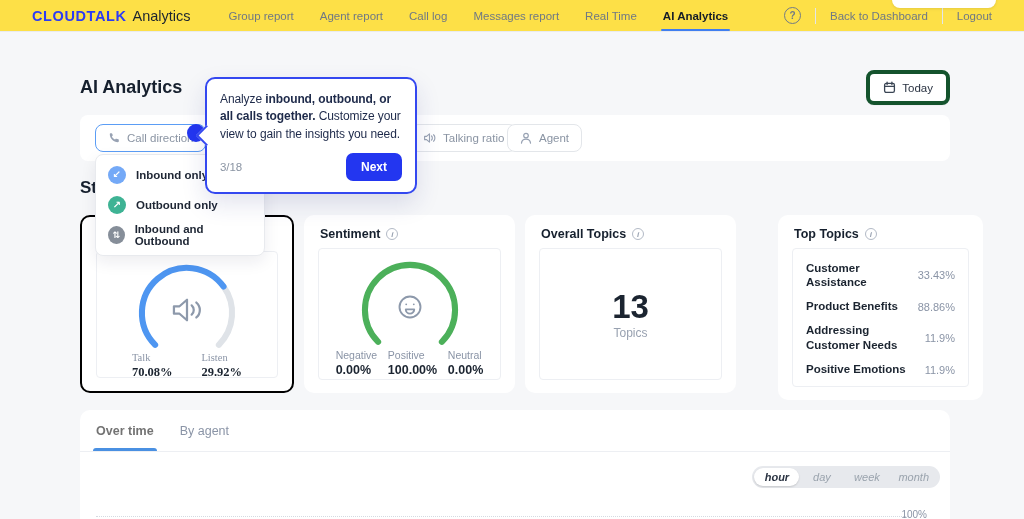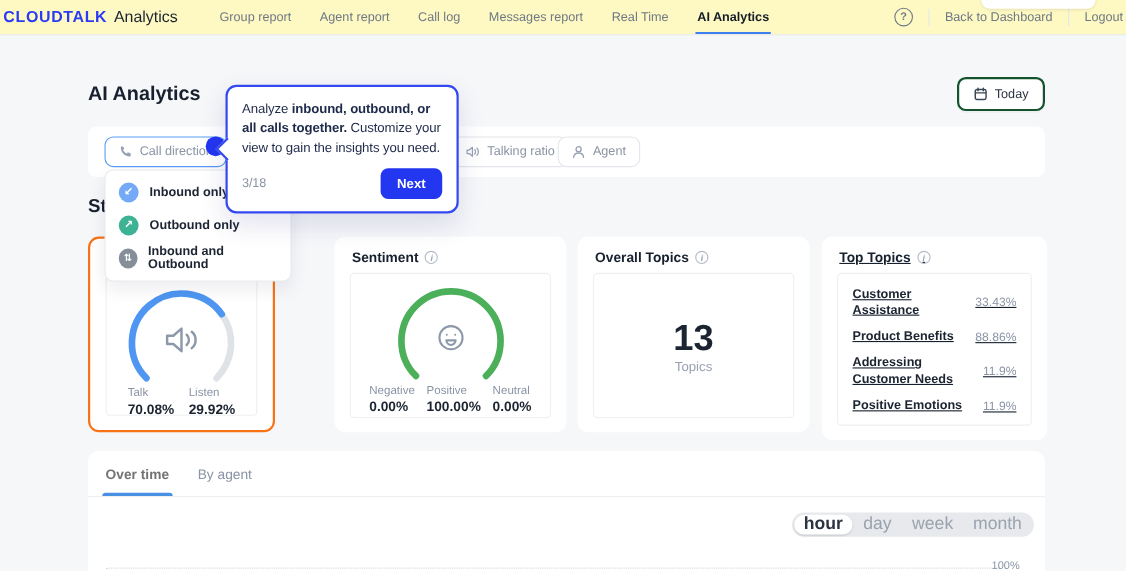--- a/index.html
+++ b/index.html
@@ -8,39 +8,39 @@
     position:relative; overflow:hidden;
     background:#f6f7f9;
     font-family:"Liberation Sans", sans-serif;
     color:#16202e;
   }
   .icon-font { font-family:"DejaVu Sans", sans-serif; }
 
   
   .topnav {
     position:absolute; top:0; left:0; right:0; height:32px;
-    background:#fef9c3; border-bottom:1px solid #e9ebef;
-    display:flex; align-items:center; padding:0 3px; z-index:50;
+    background:#fde047; border-bottom:1px solid #e9ebef;
+    display:flex; align-items:center; padding:0 32px; z-index:50;
   }
   .brand { display:flex; align-items:baseline; gap:6px; }
   .brand .logo { color:#2b3bf5; font-weight:800; font-size:14.5px; letter-spacing:.6px; }
   .brand .product { color:#1b2430; font-size:14.5px; }
   .nav-items { display:flex; gap:26px; margin-left:38px; font-size:11.5px; color:#6f7884; height:100%; align-items:center; }
   .nav-item { position:relative; height:100%; display:flex; align-items:center; cursor:pointer; }
   .nav-item.active { color:#141c28; font-weight:700; }
   .nav-item.active::after { content:""; position:absolute; left:-2px; right:-2px; bottom:0; height:2px; background:#3f7ef0; border-radius:2px; }
   .nav-right { margin-left:auto; display:flex; align-items:center; gap:14px; font-size:11.5px; color:#6f7884; }
   .help-circle { width:17px; height:17px; border:1.4px solid #717a86; border-radius:50%; display:flex; align-items:center; justify-content:center; font-size:10px; color:#717a86; font-weight:700; cursor:pointer; }
   .vdiv { width:1px; height:16px; background:#e3e6ea; }
   .corner-artifact { position:absolute; top:-9px; right:28px; width:104px; height:17px; background:#fff; border-radius:8px; box-shadow:0 1px 3px rgba(0,0,0,.10); z-index:60; }
 
   
   .page-head { position:absolute; top:70px; left:80px; width:870px; display:flex; justify-content:space-between; align-items:center; }
   .page-title { font-size:18px; font-weight:700; color:#16202e; }
-  .today-btn { display:flex; align-items:center; gap:6px; background:#fff; border:2px solid #14532d; border-radius:8px; padding:7px 13px; font-size:11.5px; color:#2a3342; cursor:pointer; box-shadow:0 1px 1px rgba(20,30,60,.03); }
+  .today-btn { display:flex; align-items:center; gap:6px; background:#fff; border:4px solid #14532d; border-radius:8px; padding:7px 13px; font-size:11.5px; color:#2a3342; cursor:pointer; box-shadow:0 1px 1px rgba(20,30,60,.03); }
 
   
   .filter-panel { position:absolute; top:115px; left:80px; width:870px; height:46px; background:#fff; border-radius:8px; z-index:2; }
   .fbtn { position:absolute; top:9px; height:28px; display:flex; align-items:center; gap:7px; border:1px solid #e3e6ea; border-radius:8px; padding:0 12px; font-size:11.5px; color:#8a94a3; background:#fff; white-space:nowrap; cursor:pointer; }
   .fbtn svg { flex:0 0 auto; }
   #btn-calldir  { left:15px;  border-color:#5b9df5; }
   #btn-sentiment{ left:230px; }
   #btn-talking  { left:330px; }
   #btn-agent    { left:427px; }
 
@@ -73,24 +73,24 @@
   .opt-ico { width:18px; height:18px; border-radius:50%; display:flex; align-items:center; justify-content:center; color:#fff; font-size:10px; line-height:1; }
   .opt-ico.inbound  { background:#74a9f7; }
   .opt-ico.outbound { background:#3eb394; }
   .opt-ico.both     { background:#868e99; font-size:9px; }
 
   .section-heading { position:absolute; left:80px; top:178px; font-size:17px; font-weight:700; color:#16202e; z-index:1; }
 
   
   .cards { position:absolute; top:215px; left:80px; width:870px; z-index:3; }
   .card { position:absolute; top:0; background:#fff; border-radius:10px; display:flex; flex-direction:column; }
-  #card-talking  { left:0;    width:170px; height:178px; border:2px solid #f97316; }
+  #card-talking  { left:0;    width:214px; height:178px; border:2px solid #000000;font-family:Liberation Serif, serif; }
   #card-sentiment{ left:224px; width:211px; height:178px; }
   #card-topics   { left:445px; width:211px; height:178px; }
-  #card-toptopics{ left:667px; width:205px; height:185px;text-decoration:underline; }
+  #card-toptopics{ left:698px; width:205px; height:185px; }
   .card-title { display:flex; align-items:center; gap:6px; padding:12px 16px 7px; font-size:12.5px; font-weight:700; color:#16202e; }
   .info-ico { width:12px; height:12px; border:1px solid #b3bac6; border-radius:50%; color:#9aa3b2; font-size:8px; font-style:italic; display:flex; align-items:center; justify-content:center; font-weight:700; }
   .inner-box { flex:1; margin:0 14px 13px; border:1px solid #edeff3; border-radius:4px; position:relative; overflow:hidden; display:flex; flex-direction:column; align-items:center; justify-content:space-between; padding:8px 0 9px; }
   .gauge-wrap { position:relative; width:104px; height:92px; }
   .gauge-wrap svg.gauge { width:104px; height:92px; display:block; }
   .gauge-center { position:absolute; left:0; top:0; width:104px; height:92px; display:flex; align-items:center; justify-content:center; padding-top:8px; }
   .metric-row { width:100%; display:flex; justify-content:space-evenly; padding:0 6px; }
   .metric { text-align:left; }
   .metric .m-label { font-size:10.5px; color:#8a94a6; margin-bottom:2px; }
   .metric .m-value { font-size:12.5px; font-weight:700; color:#1b2430; }
@@ -102,21 +102,21 @@
   .topic-label { font-size:11.5px; font-weight:700; color:#1b2430; line-height:1.3; max-width:118px; }
   .topic-value { font-size:11px; color:#8a94a6; white-space:nowrap; }
 
   
   .bottom-panel { position:absolute; left:80px; top:410px; width:870px; height:130px; background:#fff; border-radius:10px 10px 0 0; z-index:2; }
   .tabs-row { height:42px; padding:0 16px; border-bottom:1px solid #edeff3; display:flex; gap:26px; align-items:stretch; }
   .tab { font-size:12.5px; color:#8a94a6; display:flex; align-items:center; position:relative; cursor:pointer; }
   .tab.active { color:#737373; font-weight:700; }
   .tab.active::after { content:""; position:absolute; left:-3px; right:-3px; bottom:0; height:3px; background:#4a90e2; border-radius:3px 3px 0 0; }
   .granularity { position:absolute; right:10px; top:56px; height:22px; background:#e7e9ed; border-radius:11px; display:flex; align-items:center; padding:2px; }
-  .seg { min-width:45px; height:18px; padding:0 9px; display:flex; align-items:center; justify-content:center; font-size:16px; color:#9aa3ad; border-radius:9px; cursor:pointer; }
+  .seg { min-width:45px; height:18px; padding:0 9px; display:flex; align-items:center; justify-content:center; font-size:11px; color:#9aa3ad; border-radius:9px; cursor:pointer;font-style:italic; }
   .seg.active { background:#fff; color:#2a3342; font-weight:700; box-shadow:0 1px 2px rgba(0,0,0,.14); }
   .gridline { position:absolute; left:16px; top:106px; width:812px; border-top:1px dotted #d5dae1; }
   .axis-label { position:absolute; right:23px; top:99px; font-size:10px; color:#8a94a6; }
 </style>
 </head>
 <body>
 
 <div class="topnav">
   <div class="brand">
     <span class="logo">CLOUDTALK</span>

